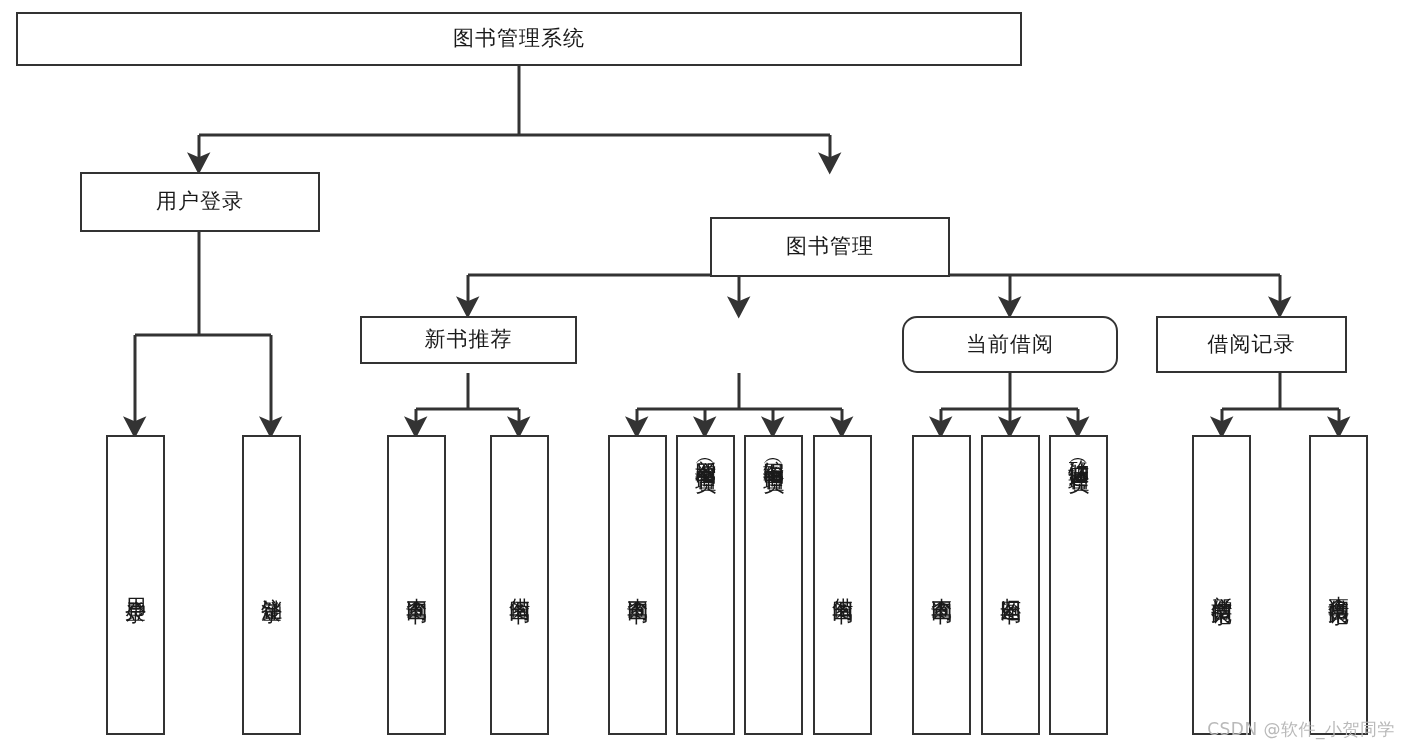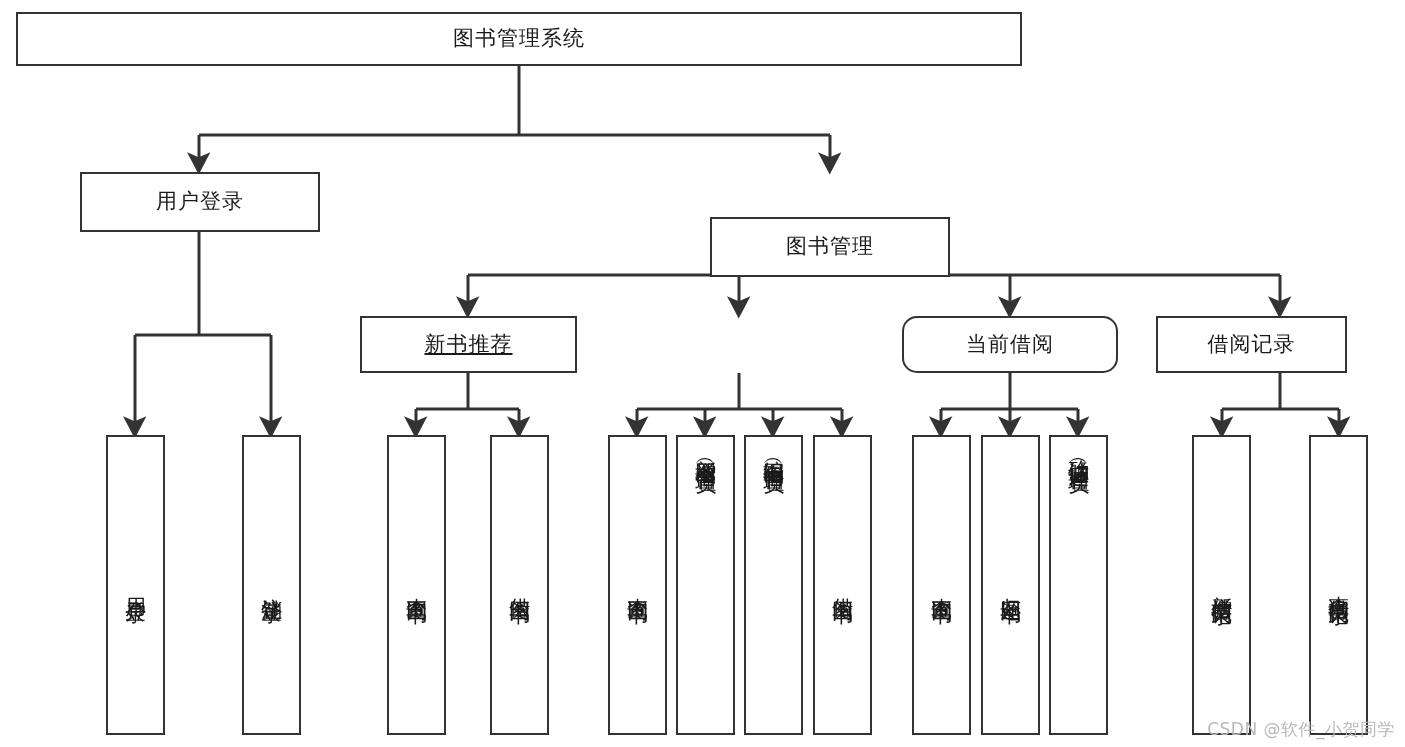--- a/index.html
+++ b/index.html
@@ -128,21 +128,21 @@
     <span>图书管理系统</span>
   </div>
 
   <div class="node horizontal" style="left:80px; top:172px; width:240px; height:60px;">
     <span>用户登录</span>
   </div>
   <div class="node horizontal" style="left:710px; top:172px; width:240px; height:60px;margin-top:45px;">
     <span>图书管理</span>
   </div>
 
-  <div class="node horizontal" style="left:360px; top:316px; width:217px; height:57px;text-decoration:underline;">
+  <div class="node horizontal" style="left:360px; top:316px; width:217px; height:48px;">
     <span>新书推荐</span>
   </div>
   <div class="node horizontal" style="left:902px; top:316px; width:216px; height:57px;border-radius:15px;">
     <span>当前借阅</span>
   </div>
   <div class="node horizontal" style="left:1156px; top:316px; width:191px; height:57px;">
     <span>借阅记录</span>
   </div>
 
   <div class="node vertical center-text" style="left:106px; top:435px; width:59px; height:300px;">

